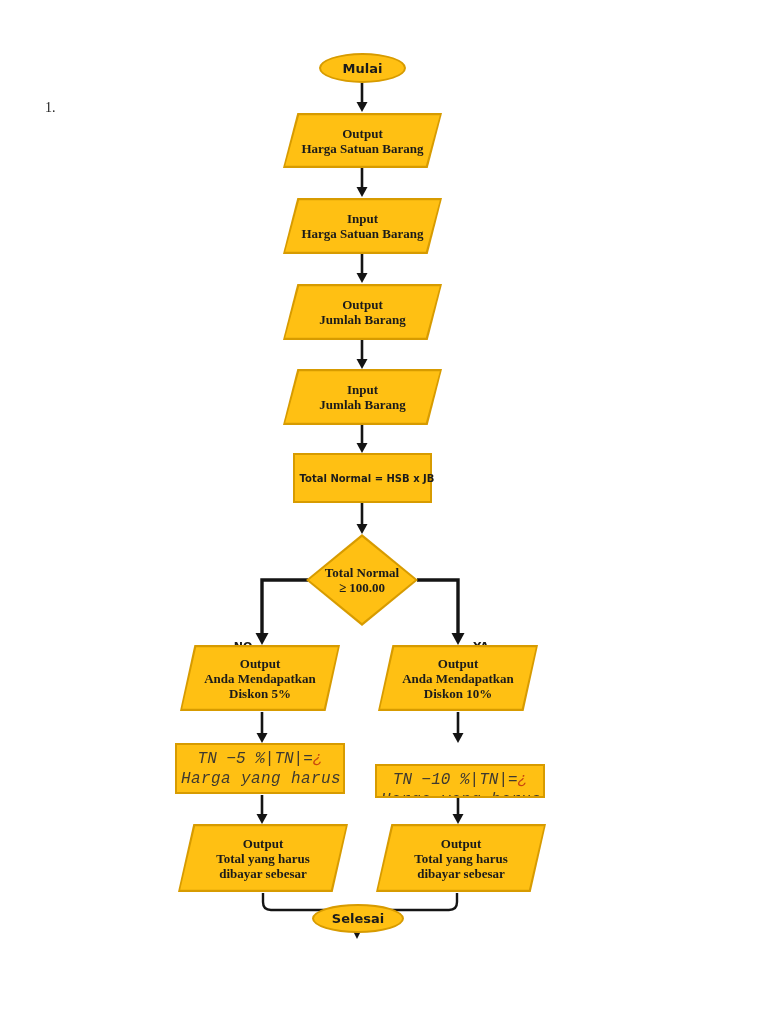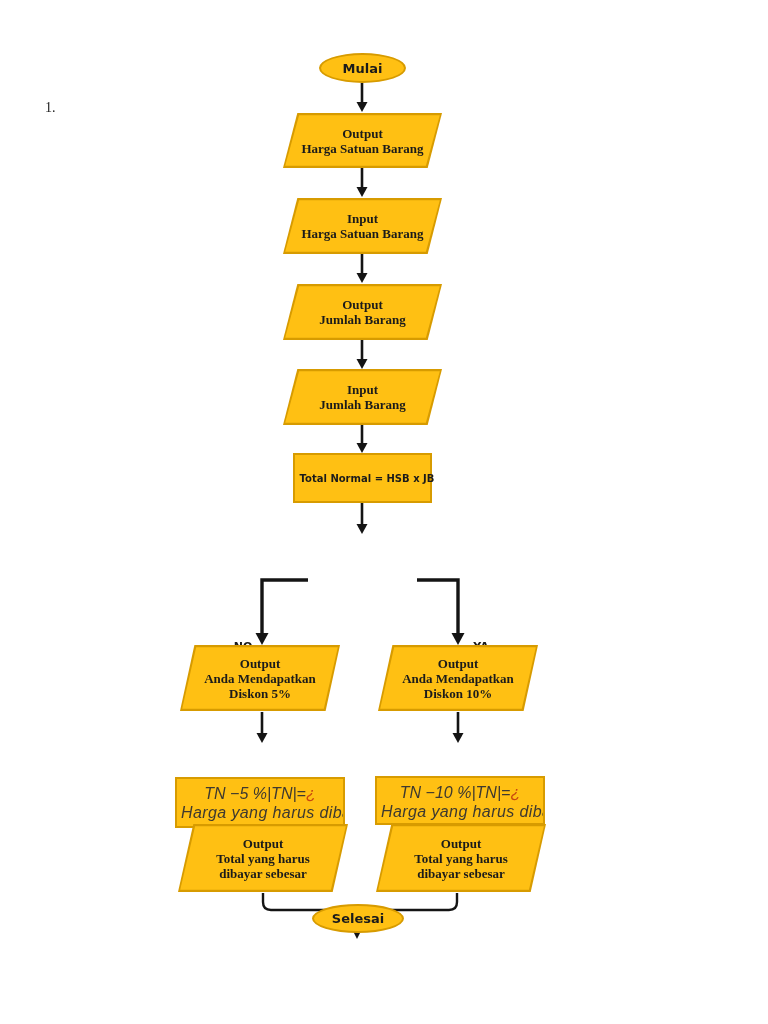--- a/index.html
+++ b/index.html
@@ -25,22 +25,22 @@
         border-radius:50%;display:flex;align-items:center;justify-content:center;box-sizing:border-box;}
   .rectnode{border:2px solid var(--c-border,#D79B00);background:var(--c-fill,#FFC013);
         display:flex;align-items:center;justify-content:center;box-sizing:border-box;}
   .label{position:absolute;inset:0;display:flex;align-items:center;justify-content:center;
          text-align:center;font-weight:700;font-size:13px;line-height:15px;color:#1b1b1b;
          white-space:pre-line;}
   .oval .label,.rectnode .label{position:static;inset:auto;}
   .branch-label{position:absolute;font-weight:700;font-size:11px;color:#1b1b1b;text-align:center;margin-top:39px;}
   
   .formula{border:2px solid var(--c-border,#D79B00);background:var(--c-fill,#FFC013);
-           box-sizing:border-box;overflow:hidden;font-family:Liberation Sans, sans-serif;
-           font-style:italic;color:var(--c-formula-text,#3E3930);margin-top:34px;}
+           box-sizing:border-box;overflow:hidden;font-family:Liberation Mono, monospace;
+           font-style:italic;color:var(--c-formula-text,#3E3930);}
   .f-line1{text-align:center;font-size:16px;line-height:19px;padding-top:5px;white-space:nowrap;}
   .f-mark{color:var(--c-formula-mark,#C9470F);}
   .f-line2{font-size:16px;line-height:20px;white-space:nowrap;overflow:hidden;
            padding-left:4px;letter-spacing:0.4px;}
   .page-num{position:absolute;font-family:"Liberation Serif",serif;font-size:14px;color:#222;}
 </style>
 </head>
 <body>
 
 <div id="canvas">
@@ -112,20 +112,26 @@
     <div class="shape-border"></div>
     <div class="shape-fill"></div>
     <div class="label">Input
 Jumlah Barang</div>
   </div>
 
   <div class="abs rectnode" style="left:293px;top:453px;width:139px;height:50px;padding-left:9px;">
     <div class="label" style="white-space:nowrap;font-size:10px;">Total Normal = HSB x JB</div>
   </div>
 
+  <div class="node diamond" style="left:306px;top:534px;width:112px;height:92px;">
+    <div class="shape-border"></div>
+    <div class="shape-fill"></div>
+    <div class="label">Total Normal
+≥ 100.00</div>
+  </div>
 
   <div class="branch-label" style="left:228px;top:601px;width:30px;">NO</div>
   <div class="branch-label" style="left:468px;top:601px;width:26px;">YA</div>
 
   <div class="node para" style="left:180px;top:645px;width:160px;height:66px;">
     <div class="shape-border"></div>
     <div class="shape-fill"></div>
     <div class="label">Output
 Anda Mendapatkan
 Diskon 5%</div>
@@ -137,21 +143,21 @@
     <div class="label">Output
 Anda Mendapatkan
 Diskon 10%</div>
   </div>
 
   <div class="abs formula" style="left:175px;top:743px;width:170px;height:51px;">
     <div class="f-line1"><span>TN −5 %|TN|=</span><span class="f-mark">¿</span></div>
     <div class="f-line2">Harga yang harus dibayar</div>
   </div>
 
-  <div class="abs formula" style="left:375px;top:742px;width:170px;height:49px;">
+  <div class="abs formula" style="left:375px;top:764px;width:170px;height:34px;">
     <div class="f-line1"><span>TN −10 %|TN|=</span><span class="f-mark">¿</span></div>
     <div class="f-line2">Harga yang harus dibayar</div>
   </div>
 
   <div class="node para" style="left:178px;top:824px;width:170px;height:68px;">
     <div class="shape-border"></div>
     <div class="shape-fill"></div>
     <div class="label">Output
 Total yang harus
 dibayar sebesar</div>

